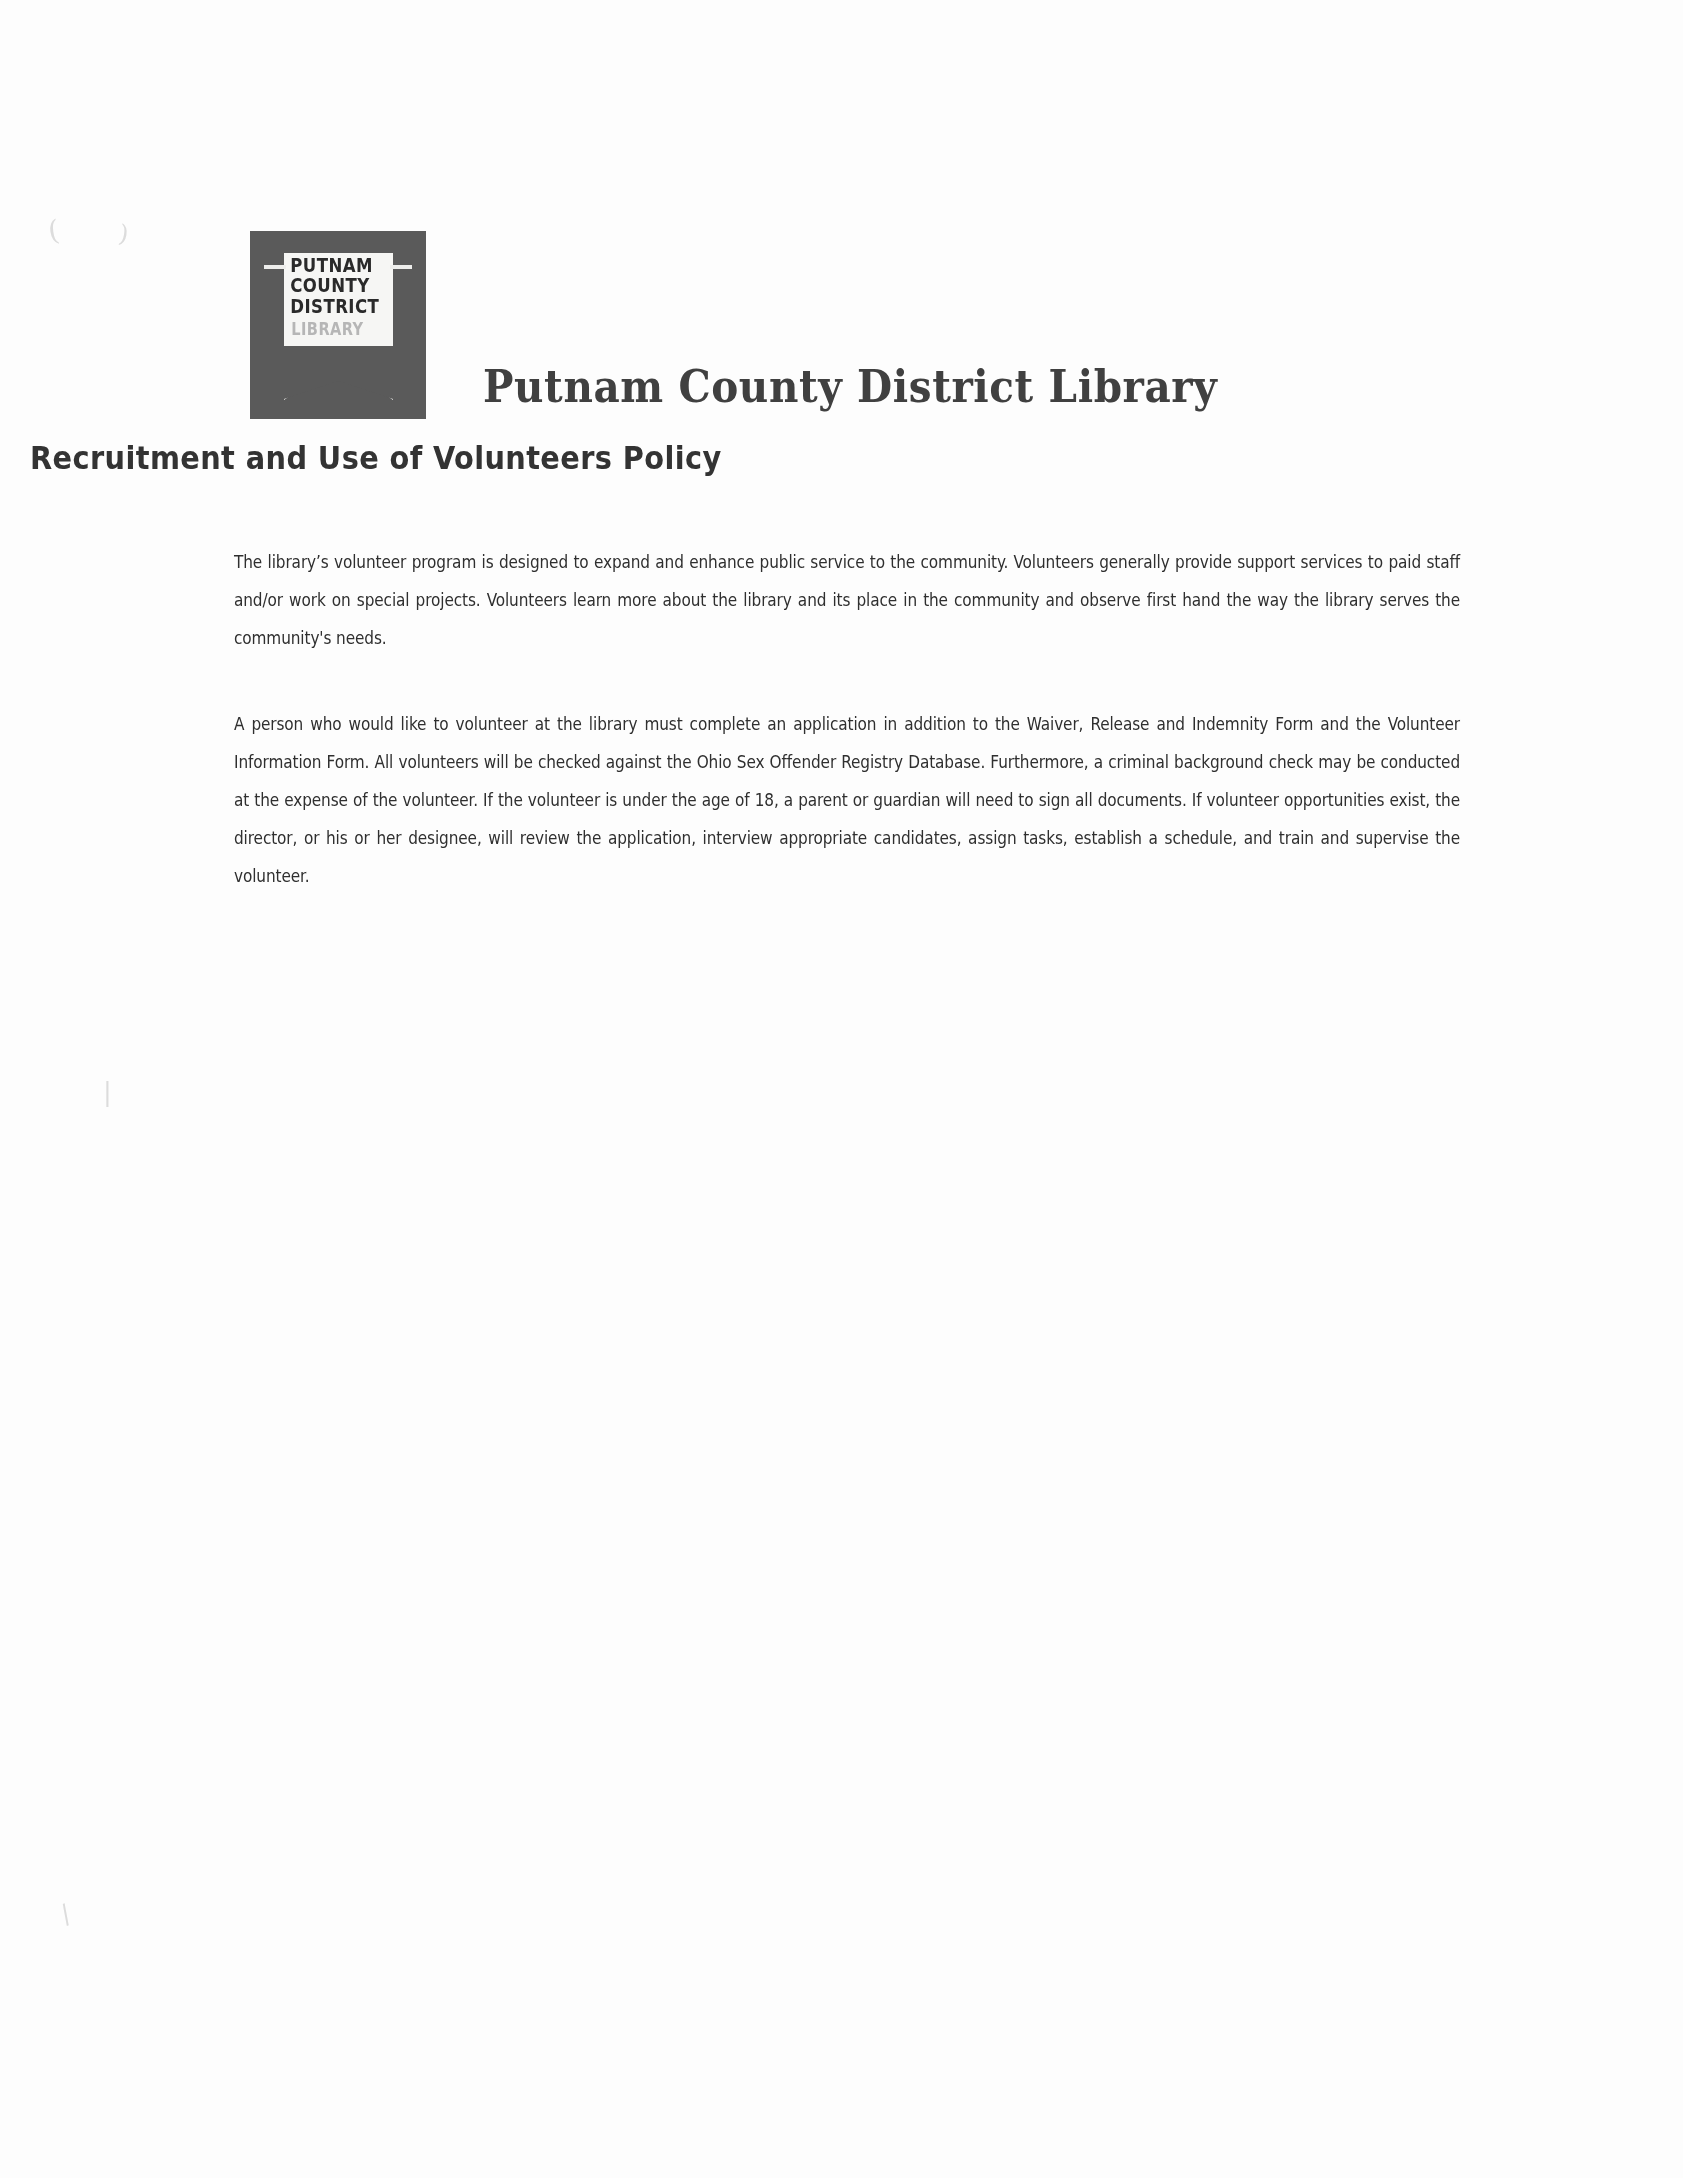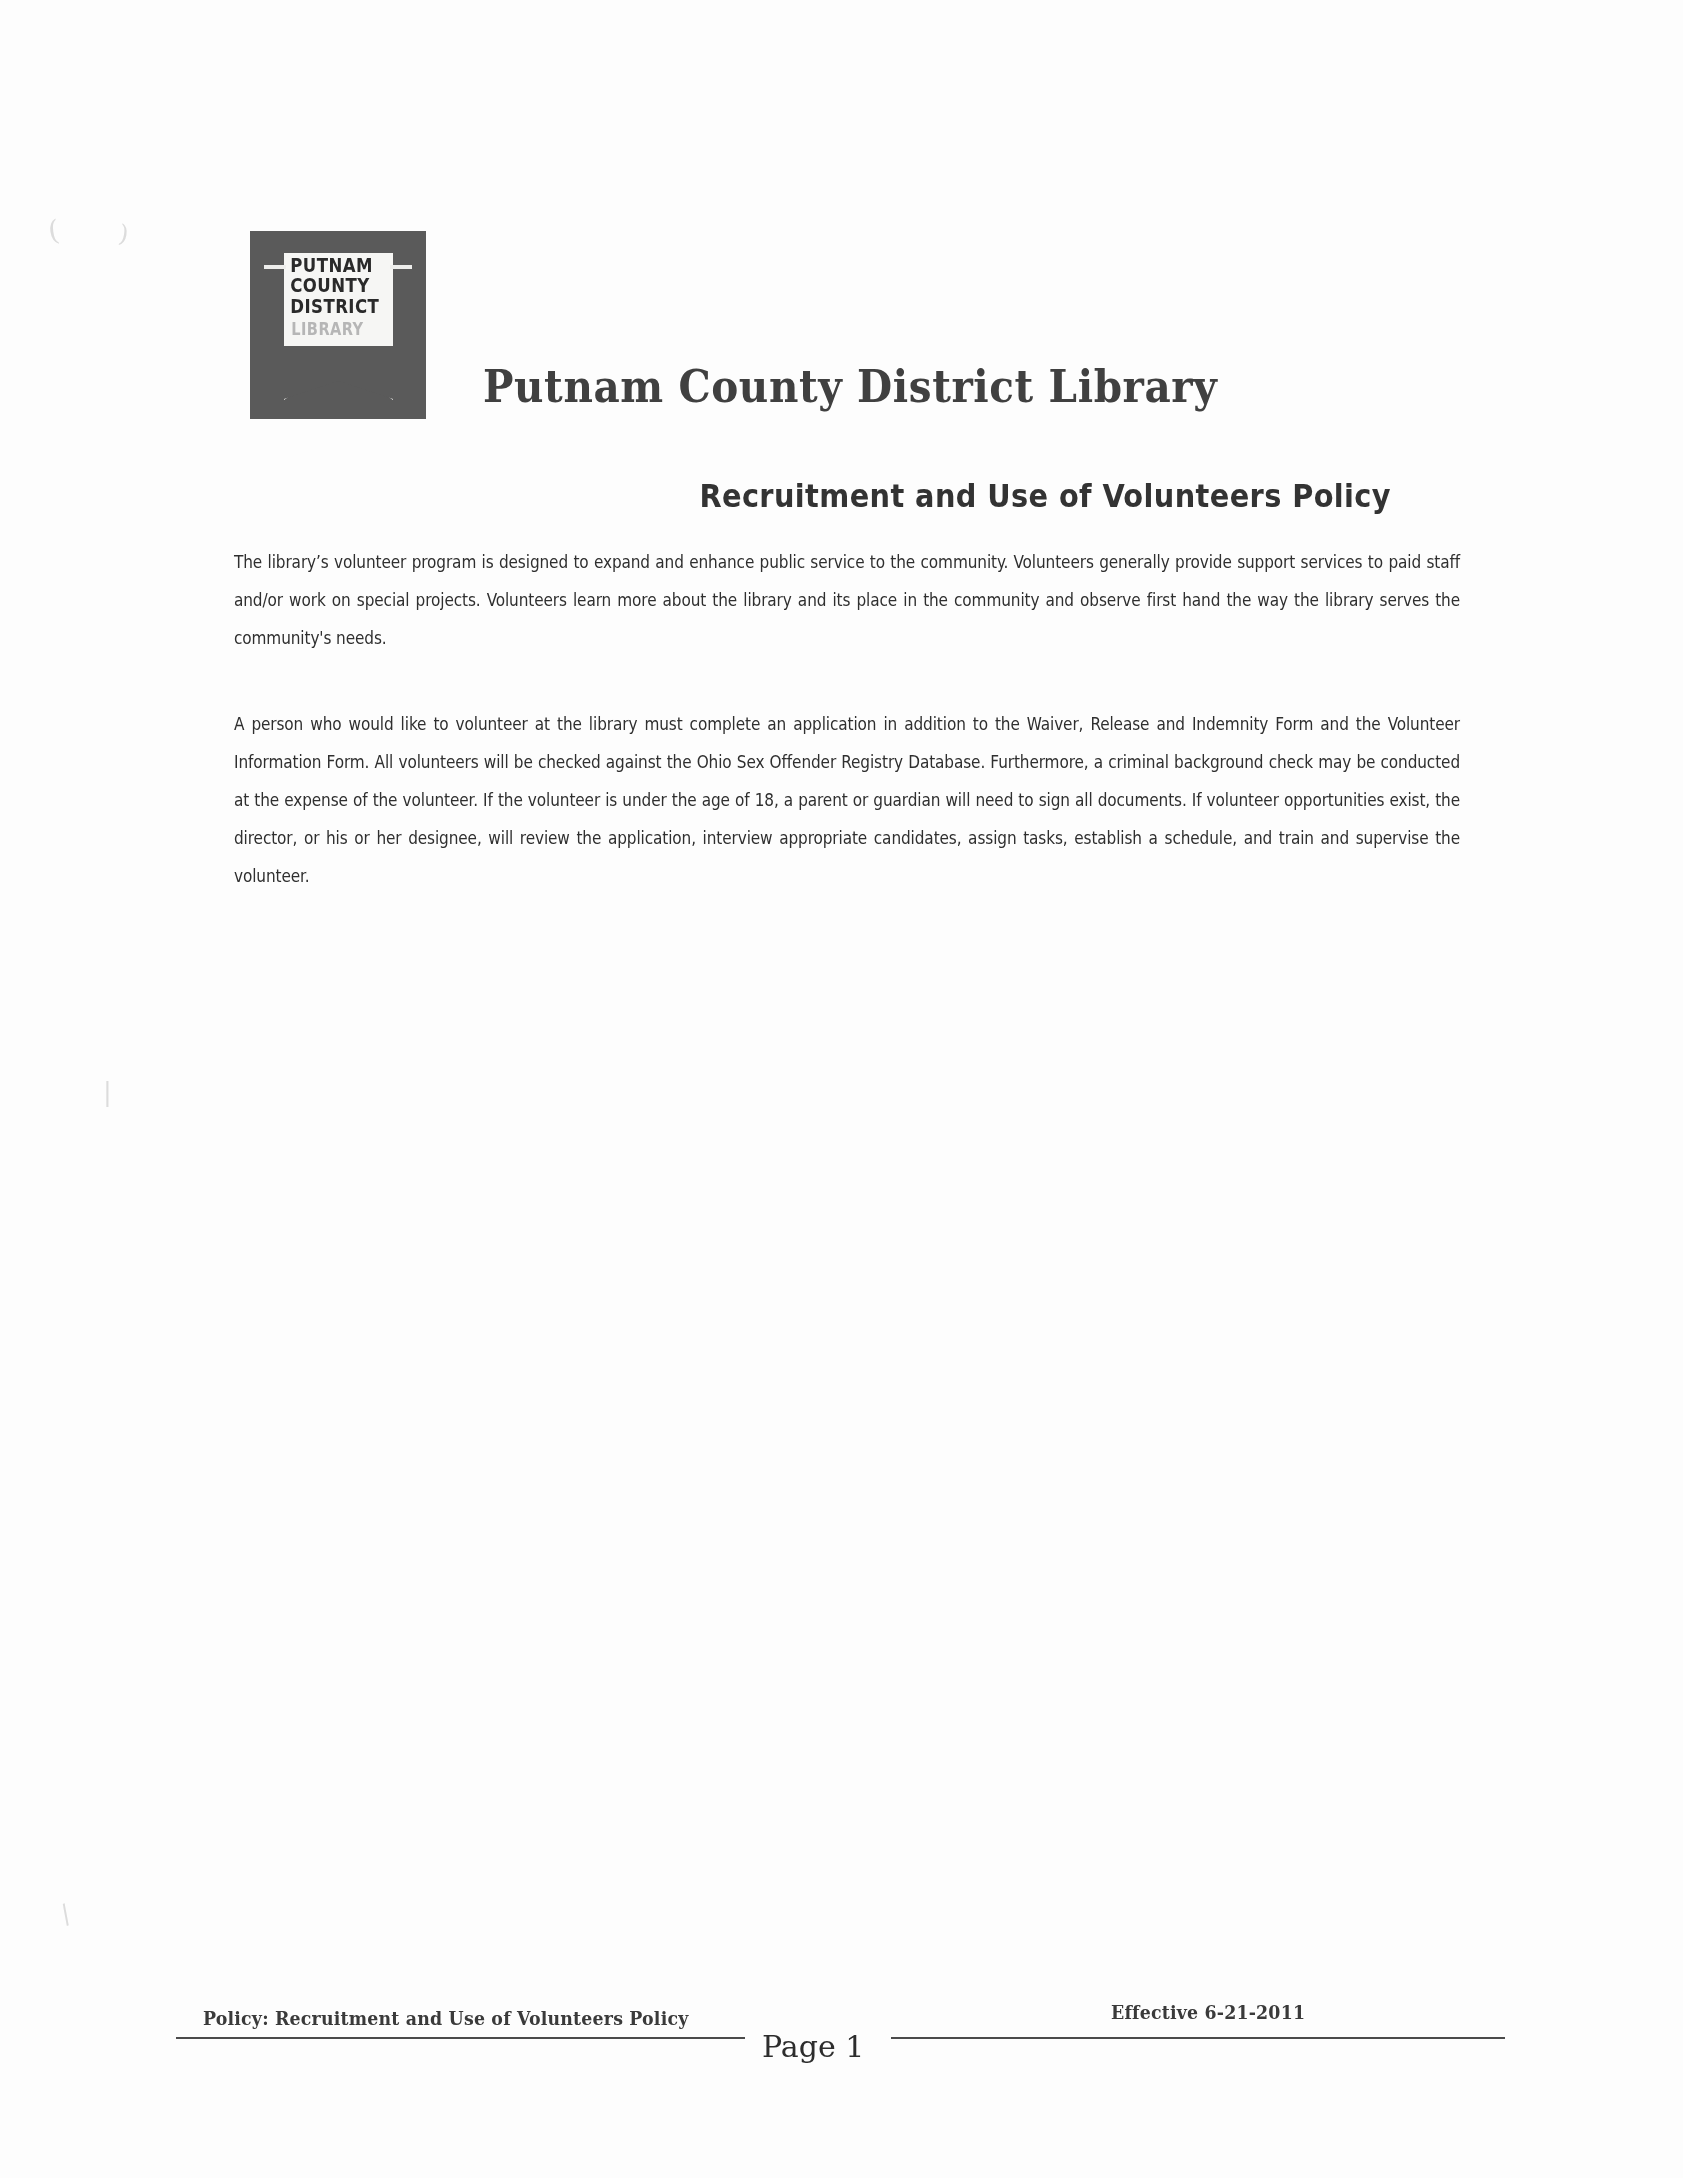--- a/index.html
+++ b/index.html
@@ -116,23 +116,23 @@
     font-size: 45px;
     font-weight: bold;
     color: #404040;
     letter-spacing: 0.6px;
     white-space: nowrap;
   }
 
   .doc-subtitle {
     position: absolute;
     left: 0;
-    top: 477px;
+    top: 439px;
     width: 1391px;
-    text-align: right;
+    text-align: left;
     padding-left: 30px;
     box-sizing: border-box;
     font-family: "DejaVu Sans Condensed", "DejaVu Sans", sans-serif;
     font-size: 32px;
     font-weight: bold;
     color: #333333;
     letter-spacing: 0.4px;
   }
 
   
@@ -231,22 +231,15 @@
     <div class="doc-title">Putnam County District Library</div>
     <div class="doc-subtitle">Recruitment and Use of Volunteers Policy</div>
 
   </div>
 
   <div class="body-copy">
     <p class="para">The library’s volunteer program is designed to expand and enhance public service to the community. Volunteers generally provide support services to paid staff and/or work on special projects. Volunteers learn more about the library and its place in the community and observe first hand the way the library serves the community's needs.</p>
     <p class="para">A person who would like to volunteer at the library must complete an application in addition to the Waiver, Release and Indemnity Form and the Volunteer Information Form. All volunteers will be checked against the Ohio Sex Offender Registry Database. Furthermore, a criminal background check may be conducted at the expense of the volunteer. If the volunteer is under the age of 18, a parent or guardian will need to sign all documents. If volunteer opportunities exist, the director, or his or her designee, will review the application, interview appropriate candidates, assign tasks, establish a schedule, and train and supervise the volunteer.</p>
   </div>
 
-  <div class="footer">
-    <div class="rule rule-left"></div>
-    <div class="rule rule-right"></div>
-    <div class="footer-left">Policy: Recruitment and Use of Volunteers Policy</div>
-    <div class="footer-page">Page 1</div>
-    <div class="footer-right">Effective  6-21-2011</div>
-  </div>
 
 </div>
 
 
 </body></html>

